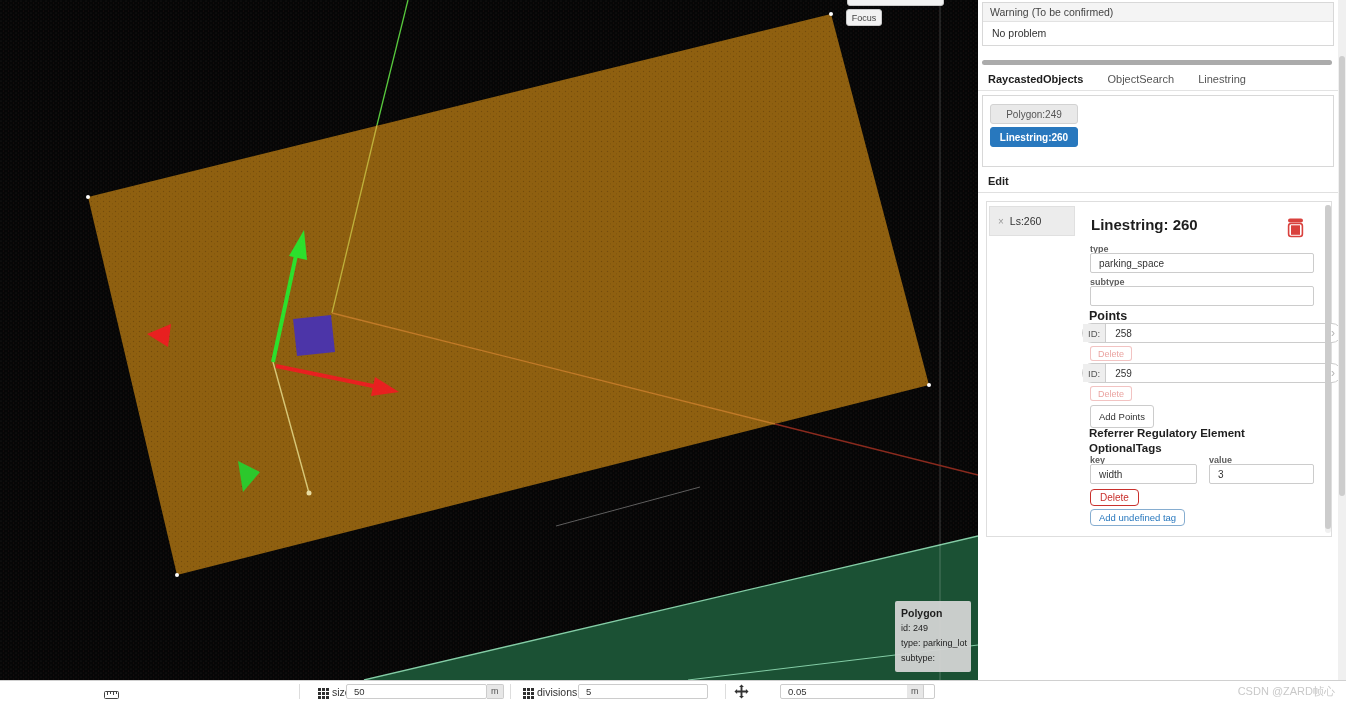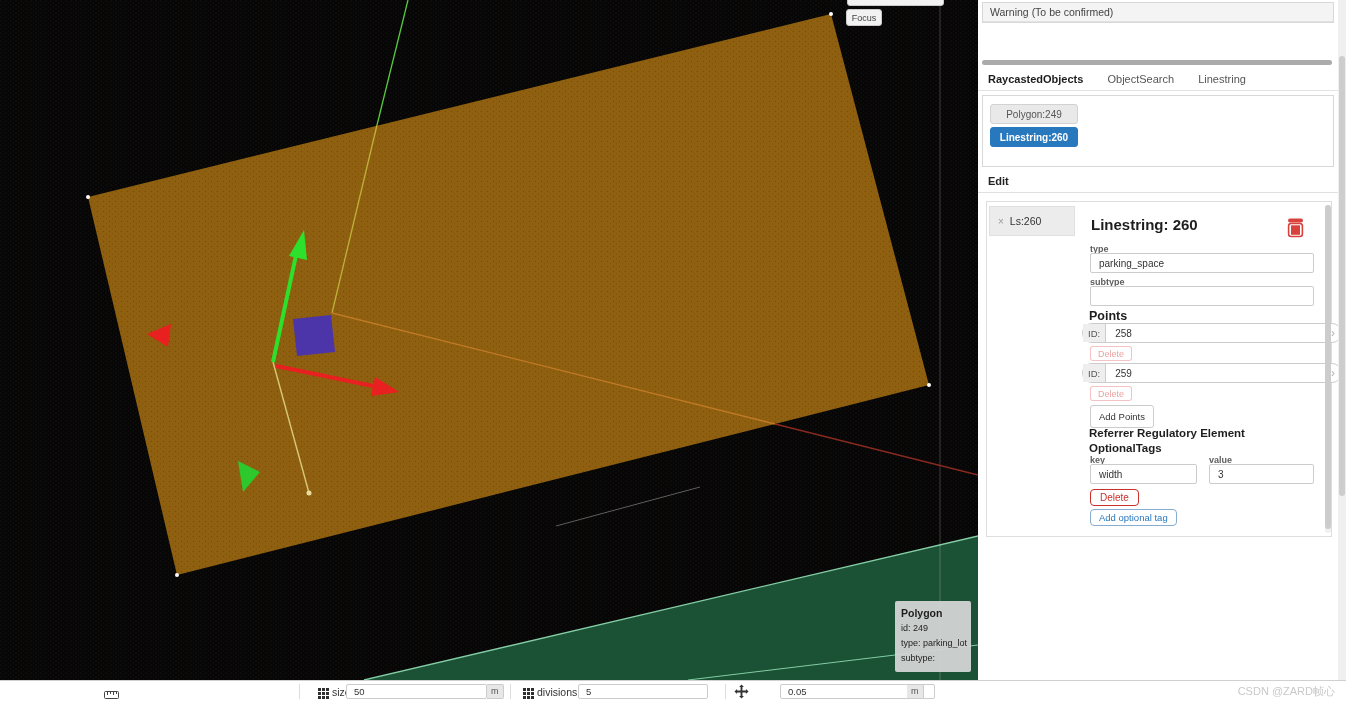--- a/index.html
+++ b/index.html
@@ -160,20 +160,21 @@
       <div class="tt-line">id: 249</div>
       <div class="tt-line">type: parking_lot</div>
       <div class="tt-line">subtype:</div>
     </div>
   </div>
 
   <div id="panel">
 
     <div id="warning-box">
       <div id="warning-header">Warning (To be confirmed)</div>
+      <div id="warning-row">No problem</div>
     </div>
 
     <div id="hscroll"></div>
 
     <div id="obj-tabs">
       <span class="tab active">RaycastedObjects</span>
       <span class="tab">ObjectSearch</span>
       <span class="tab">Linestring</span>
     </div>
     <div id="tabs-underline"></div>
@@ -228,21 +229,21 @@
 
       <div class="detail-heading" style="left:102px; top:225px; font-size:11.5px;">Referrer Regulatory Element</div>
       <div class="detail-heading" style="left:102px; top:240px; font-size:11.5px;">OptionalTags</div>
 
       <span class="detail-label" style="left:103px; top:253px;">key</span>
       <span class="detail-label" style="left:222px; top:253px;">value</span>
       <input class="detail-input" style="left: 103px; top: 262px; width: 107px;" value="width">
       <input class="detail-input" style="left: 222px; top: 262px; width: 105px;" value="3">
 
       <button id="tag-delete-btn">Delete</button>
-      <button id="add-tag-btn">Add optional tag</button>
+      <button id="add-tag-btn">Add undefined tag</button>
 
       <div id="edit-scrollbar">
         <div id="edit-scroll-thumb"></div>
       </div>
     </div>
   </div>
 
   <div id="page-scrollbar">
     <div id="page-scroll-thumb"></div>
   </div>

